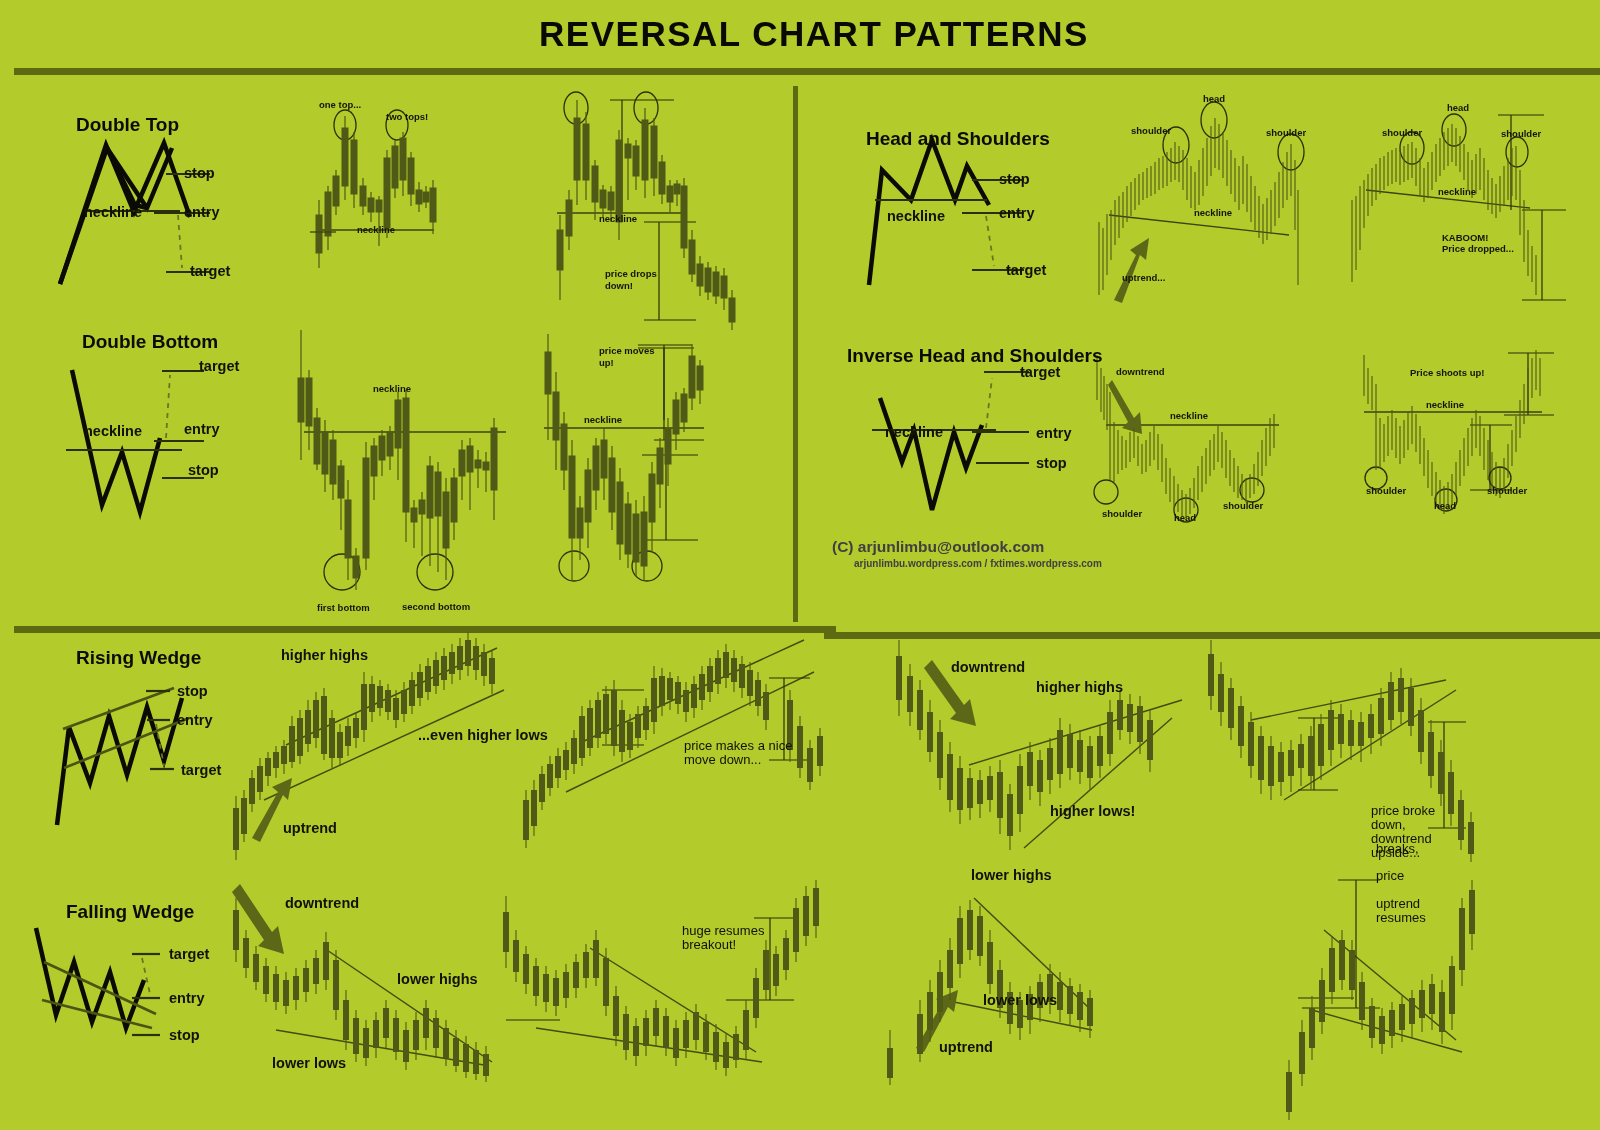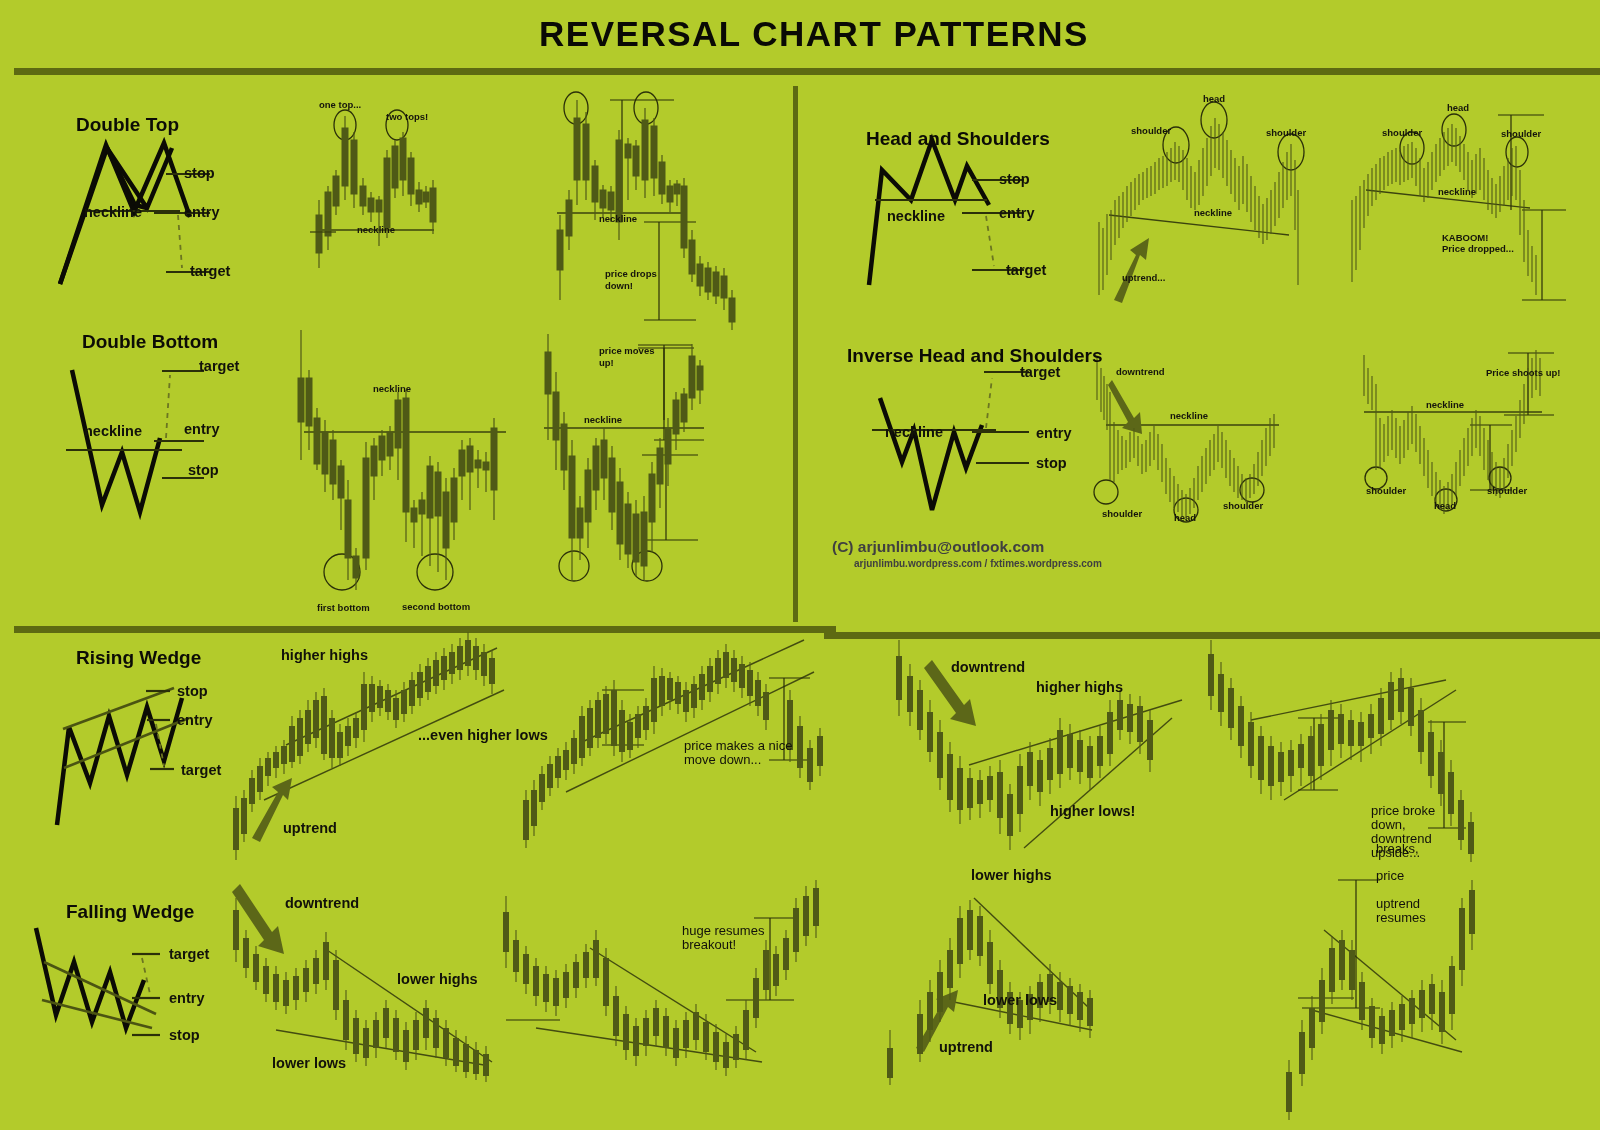--- a/index.html
+++ b/index.html
@@ -1170,21 +1170,21 @@
   <div class="lbl" style="left:1022px;top:425px;">entry</div>
   <div class="lbl" style="left:1022px;top:455px;">stop</div>
   <div class="lbl" style="left:871px;top:424px;">neckline</div>
 
   <div class="lbl-sm" style="left:1102px;top:366px;">downtrend</div>
   <div class="lbl-sm" style="left:1156px;top:410px;">neckline</div>
   <div class="lbl-sm" style="left:1088px;top:508px;">shoulder</div>
   <div class="lbl-sm" style="left:1160px;top:512px;">head</div>
   <div class="lbl-sm" style="left:1209px;top:500px;">shoulder</div>
 
-  <div class="lbl-sm" style="left:1472px;top:367px;text-align:center;">Price shoots up!</div>
+  <div class="lbl-sm" style="left:1396px;top:367px;text-align:center;">Price shoots up!</div>
   <div class="lbl-sm" style="left:1412px;top:399px;">neckline</div>
   <div class="lbl-sm" style="left:1352px;top:485px;">shoulder</div>
   <div class="lbl-sm" style="left:1420px;top:500px;">head</div>
   <div class="lbl-sm" style="left:1473px;top:485px;">shoulder</div>
 
   <div class="credit" style="left:818px;top:538px;">(C) arjunlimbu@outlook.com</div>
   <div class="credit c2" style="left:840px;top:558px;">arjunlimbu.wordpress.com / fxtimes.wordpress.com</div>
 
   <div class="pat-title" style="left:62px;top:647px;">Rising Wedge</div>
   <div class="lbl" style="left:163px;top:683px;">stop</div>

